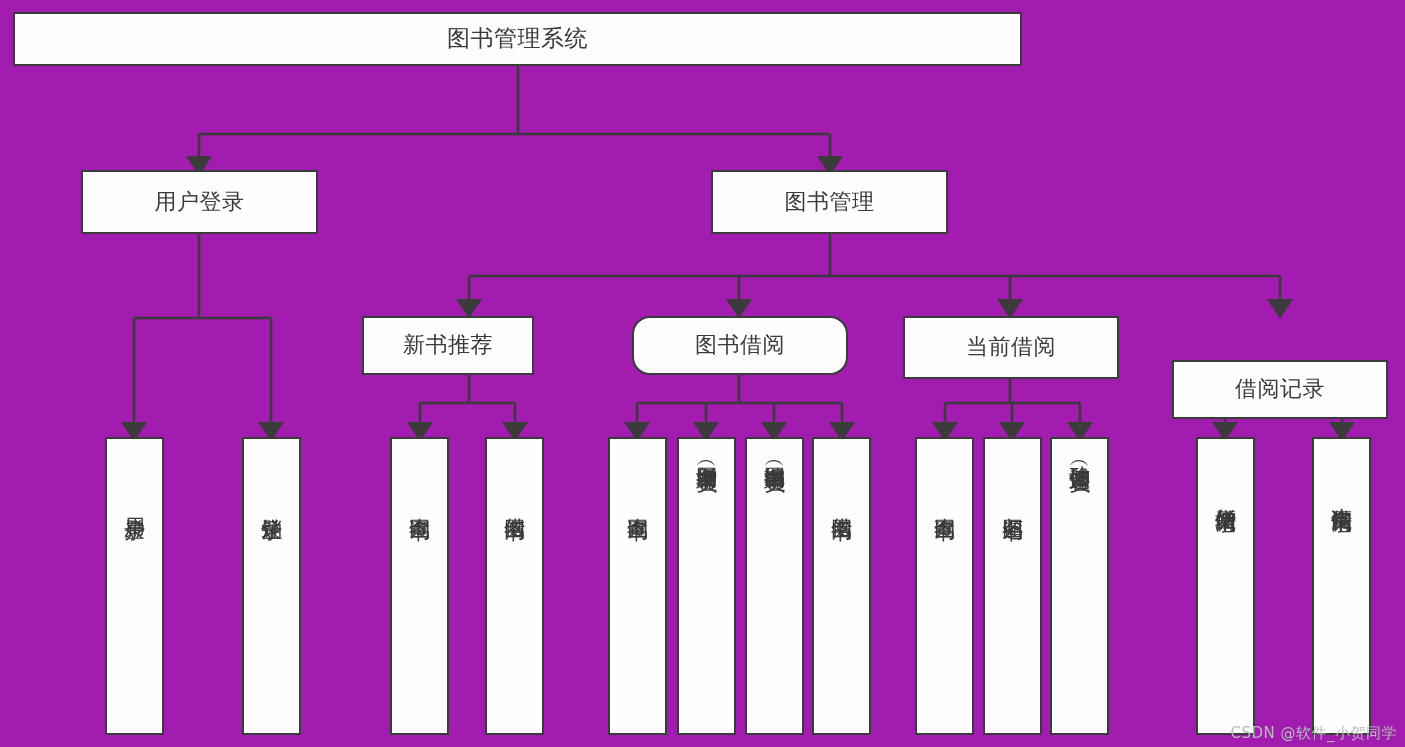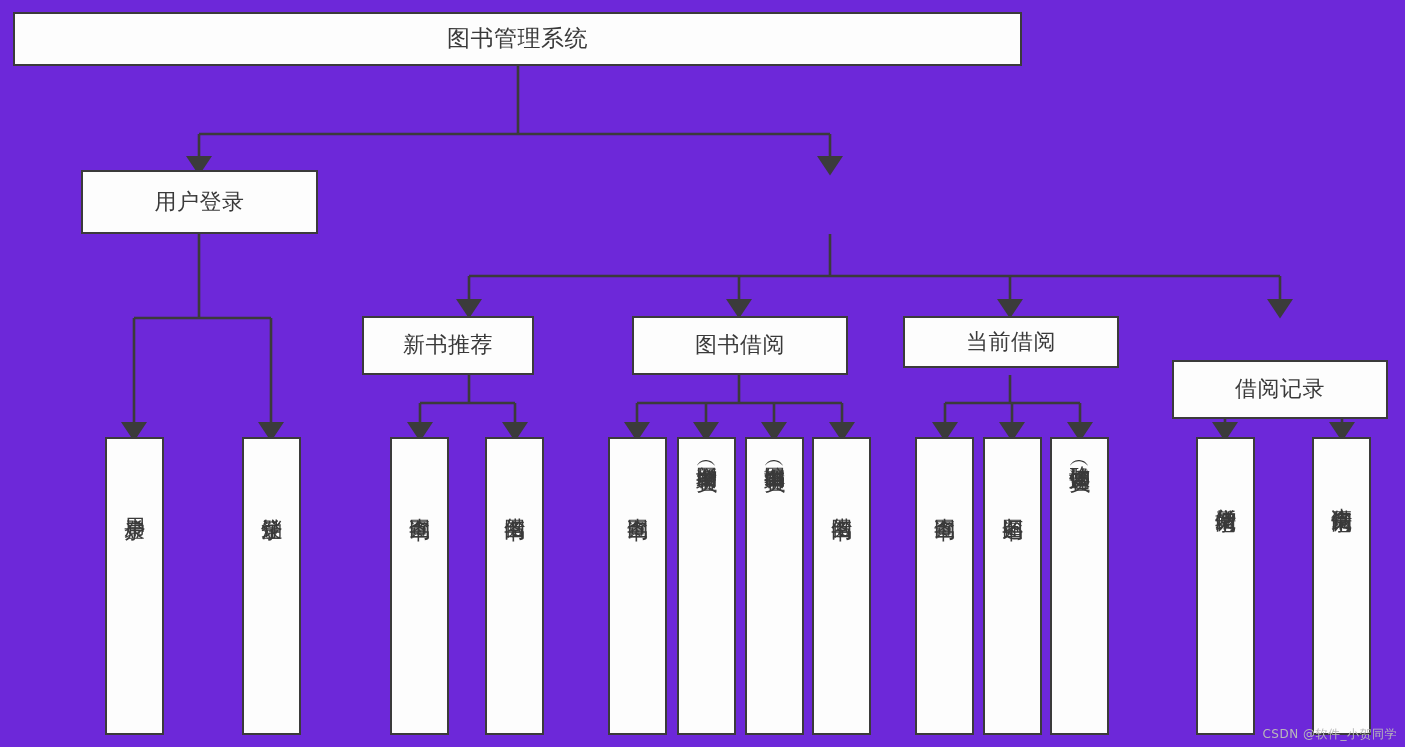--- a/index.html
+++ b/index.html
@@ -8,21 +8,21 @@
     padding: 0;
     background: #ffffff;
   }
   body {
     font-family: "DejaVu Sans", "Liberation Sans", sans-serif;
   }
   #diagram-root {
     position: relative;
     width: 1405px;
     height: 747px;
-    background: #6d28d9;
+    background: #a21caf;
     overflow: hidden;
   }
   #diagram-svg {
     position: absolute;
     left: 0;
     top: 0;
     width: 1405px;
     height: 747px;
   }
   .node-box {
@@ -66,21 +66,21 @@
   .leaf-med .node-label-v {
     margin-top: 46px;
   }
   .leaf-long .node-label-v {
     margin-top: 4px;
   }
   .watermark {
     position: absolute;
     right: 8px;
     bottom: 4px;
-    font-size: 12px;
+    font-size: 15px;
     color: #b9b9b9;
     letter-spacing: 0.5px;
     white-space: nowrap;
     user-select: none;
   }
 </style>
 </head>
 <body>
 
 <div id="diagram-root">
@@ -135,28 +135,31 @@
     </g>
   </svg>
 
   <div class="node-box root" style="left:13px; top:12px; width:1009px; height:54px;">
     <span class="node-label-h">图书管理系统</span>
   </div>
 
   <div class="node-box" style="left:81px; top:170px; width:237px; height:64px;">
     <span class="node-label-h">用户登录</span>
   </div>
+  <div class="node-box" style="left:711px; top:170px; width:237px; height:64px;">
+    <span class="node-label-h">图书管理</span>
+  </div>
 
   <div class="node-box" style="left:362px; top:316px; width:172px; height:59px;">
     <span class="node-label-h">新书推荐</span>
   </div>
-  <div class="node-box" style="left:632px; top:316px; width:216px; height:59px;">
+  <div class="node-box" style="left:632px; top:316px; width:216px; height:59px;border-radius:18px;">
     <span class="node-label-h">图书借阅</span>
   </div>
-  <div class="node-box" style="left:903px; top:316px; width:216px; height:52px;">
+  <div class="node-box" style="left:903px; top:316px; width:216px; height:63px;">
     <span class="node-label-h">当前借阅</span>
   </div>
   <div class="node-box" style="left:1172px; top:316px; width:216px; height:59px;margin-top:44px;">
     <span class="node-label-h">借阅记录</span>
   </div>
 
   <div class="node-box leaf leaf-short" style="left:105px; top:437px; width:59px; height:298px;">
     <span class="node-label-v">用户登录</span>
   </div>
   <div class="node-box leaf leaf-short" style="left:242px; top:437px; width:59px; height:298px;">

